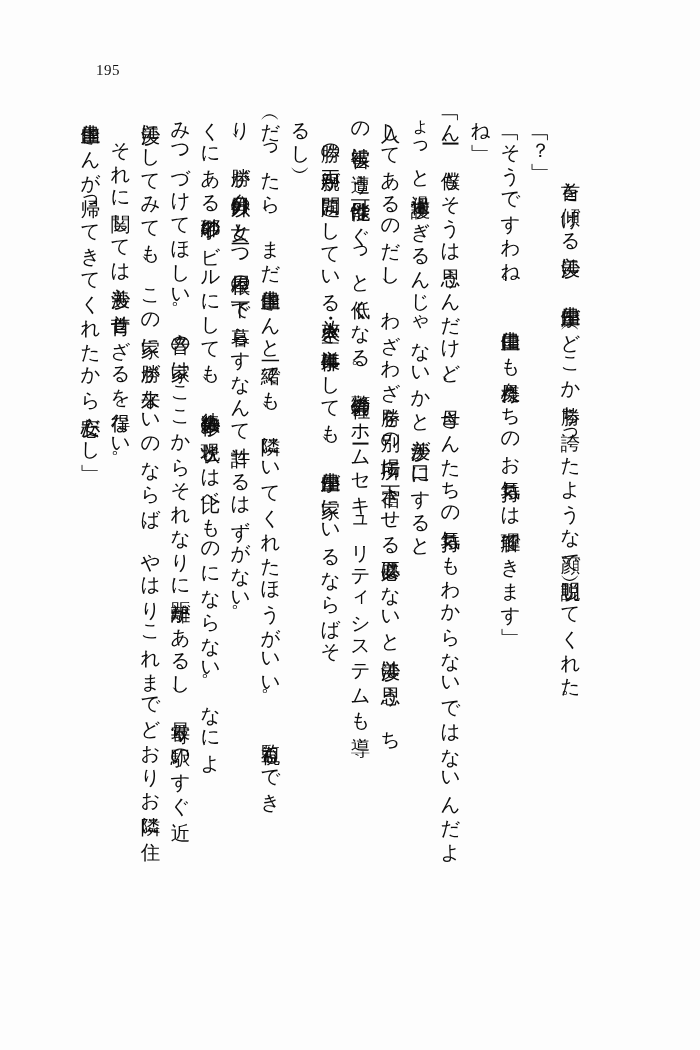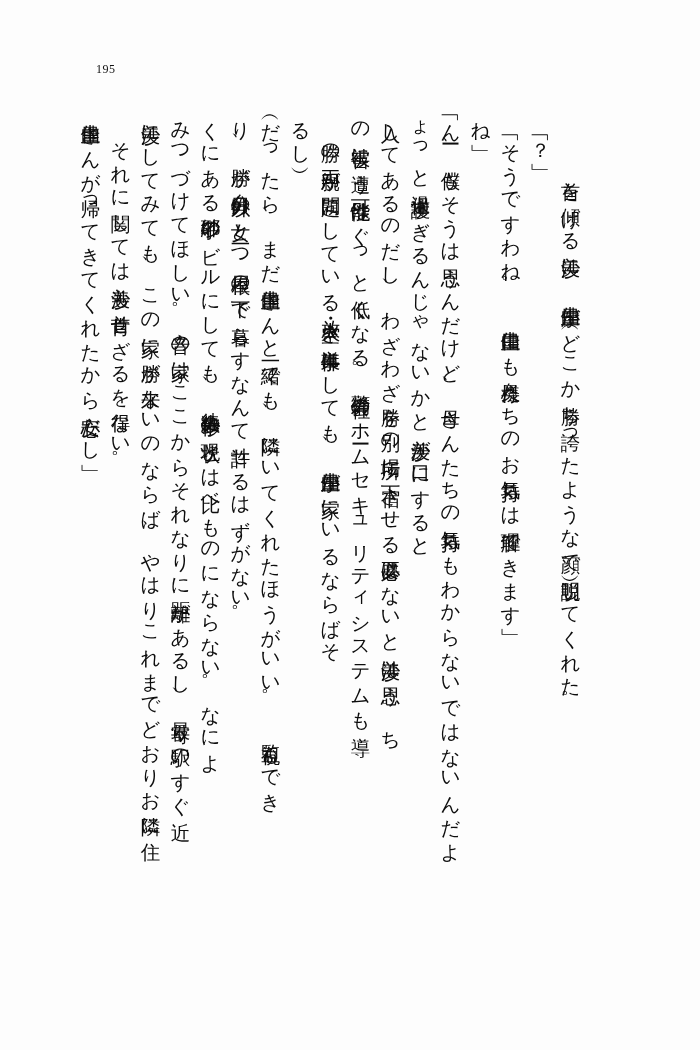--- a/index.html
+++ b/index.html
@@ -20,21 +20,21 @@
     position: absolute;
     inset: 0;
     background: #fdfdfd;
   }
 
   
   .page-number {
     position: absolute;
     top: 62px;
     left: 96px;
-    font-size: 12px;
+    font-size: 15px;
     letter-spacing: 0.5px;
     color: #111;
     font-family: "Liberation Serif", "DejaVu Serif", serif;
   }
 
   
   .text-block {
     position: absolute;
     top: 108px;
     right: 60px;

